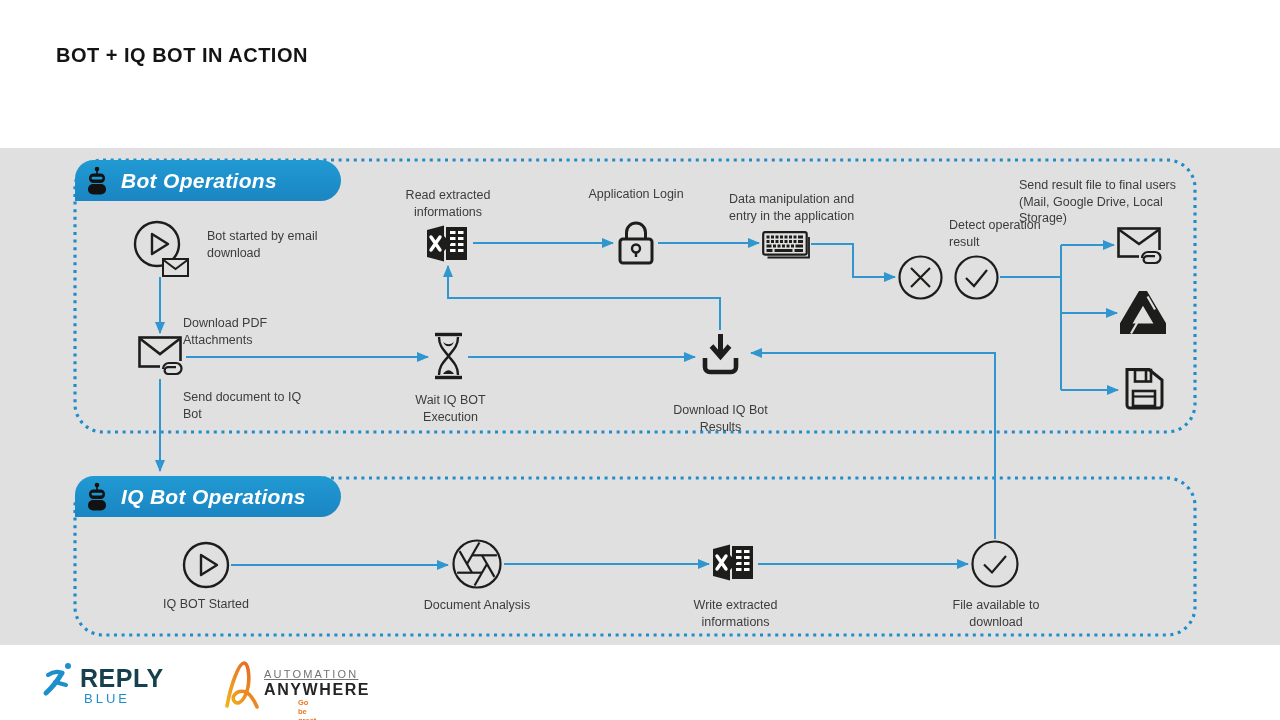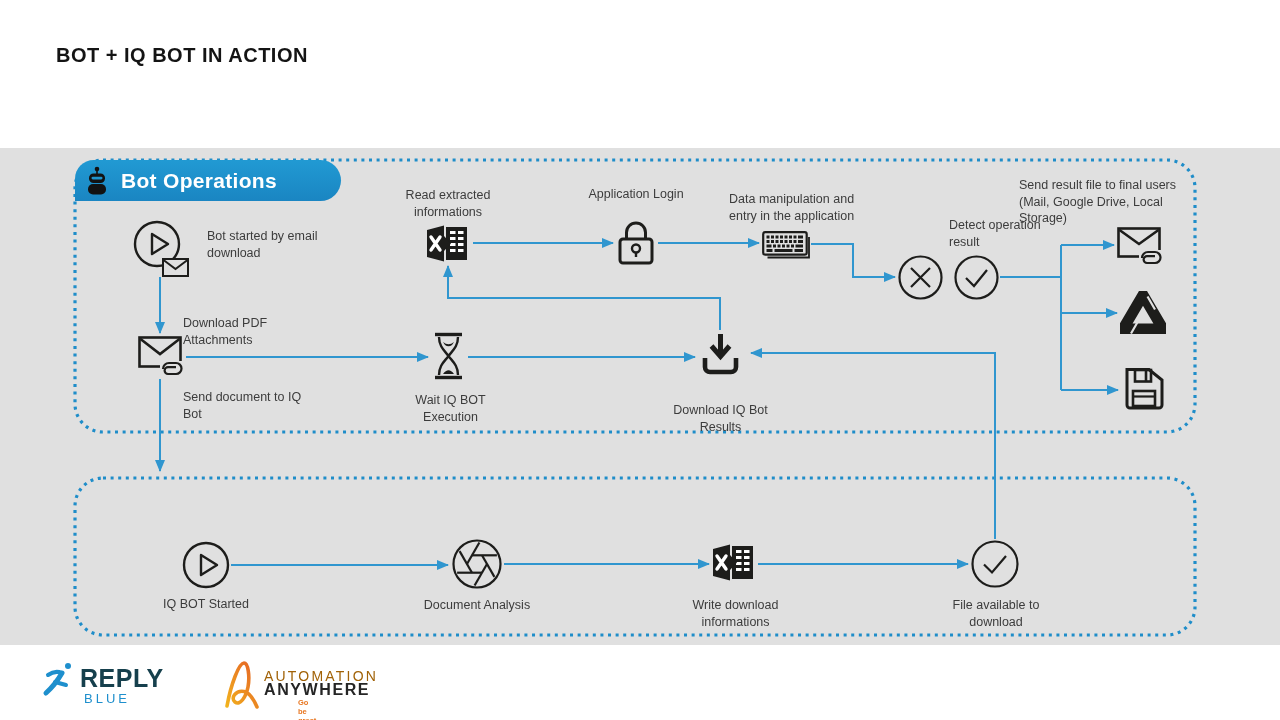--- a/index.html
+++ b/index.html
@@ -3,30 +3,30 @@
 <meta charset="utf-8">
 <style>
   html,body{margin:0;padding:0;background:#fff;}
   .slide{position:relative;width:1280px;height:720px;background:#ffffff;overflow:hidden;
          font-family:"Liberation Sans",sans-serif;}
   .title{position:absolute;left:56px;top:44px;font-size:20px;font-weight:700;color:#141414;letter-spacing:.5px;}
   .canvas{position:absolute;left:0;top:148px;width:1280px;height:497px;background:#e0e0e0;}
   .overlay{position:absolute;left:0;top:0;width:1280px;height:720px;}
   .badge{position:absolute;left:75px;width:266px;height:41px;background:linear-gradient(180deg,#219ad3,#1a85c2);
          border-radius:20px 22px 22px 0;display:flex;align-items:center;color:#fff;}
-  .badge .btxt{font-size:21px;font-weight:700;letter-spacing:.3px;margin-left:12px;}
+  .badge .btxt{font-size:21px;font-weight:700;letter-spacing:.3px;margin-left:12px;font-style:italic;}
   .badge .bicon{margin-left:10px;display:flex;}
   .node{position:absolute;line-height:0;}
   .label{position:absolute;font-size:12.5px;line-height:1.32;color:#3c3c3c;}
   .label.center{text-align:center;}
   .footer-reply{position:absolute;left:38px;top:660px;}
   .reply-name{position:absolute;left:42px;top:4px;font-size:25px;font-weight:700;color:#16404d;letter-spacing:.5px;}
   .reply-sub{position:absolute;left:46px;top:31px;font-size:13px;color:#1e8fcd;letter-spacing:3px;}
   .footer-aa{position:absolute;left:220px;top:656px;}
-  .aa-line1{position:absolute;left:44px;top:12px;font-size:14px;color:#a16207;letter-spacing:2.2px;}
+  .aa-line1{position:absolute;left:44px;top:12px;font-size:11px;color:#737373;letter-spacing:2.2px;text-decoration:underline;}
   .aa-line2{position:absolute;left:44px;top:25px;font-size:16px;font-weight:700;color:#252525;letter-spacing:1.6px;}
   .aa-tag{position:absolute;left:78px;top:42px;font-size:7.5px;font-weight:700;color:#e87722;}
 </style>
 </head>
 <body>
 
 <div class="slide">
 
   <div class="title">BOT + IQ BOT IN ACTION</div>
 
@@ -71,20 +71,32 @@
     <span class="bicon">
       <svg width="24" height="29" viewBox="0 0 24 29">
           <circle cx="12" cy="3" r="2.3" fill="#121212"></circle>
       <rect x="11.2" y="4.5" width="1.6" height="3.5" fill="#121212"></rect>
       <rect x="4" y="7.5" width="16" height="9.5" rx="4.5" fill="#121212"></rect>
       <rect x="6.5" y="10.8" width="11" height="2.6" rx="1.3" fill="#1f94cd"></rect>
       <rect x="3" y="18" width="18" height="10.5" rx="5" fill="#121212"></rect>
         </svg>
     </span>
     <span class="btxt">Bot Operations</span>
+  </div>
+  <div class="badge" style="top:476px;">
+    <span class="bicon">
+      <svg width="24" height="29" viewBox="0 0 24 29">
+          <circle cx="12" cy="3" r="2.3" fill="#121212"></circle>
+      <rect x="11.2" y="4.5" width="1.6" height="3.5" fill="#121212"></rect>
+      <rect x="4" y="7.5" width="16" height="9.5" rx="4.5" fill="#121212"></rect>
+      <rect x="6.5" y="10.8" width="11" height="2.6" rx="1.3" fill="#1f94cd"></rect>
+      <rect x="3" y="18" width="18" height="10.5" rx="5" fill="#121212"></rect>
+        </svg>
+    </span>
+    <span class="btxt">IQ Bot Operations</span>
   </div>
 
   <div class="node" style="left:133px;top:220px;">
     <svg width="48" height="48" viewBox="0 0 48 48" fill="none" stroke="#1d1d1b" stroke-width="2.4">
       <circle cx="24" cy="24" r="22"></circle>
         <path d="M19,14 L35,24 L19,34 Z" stroke-linejoin="round"></path>
       </svg>
   </div>
   <div class="node" style="left:162px;top:258px;">
     <svg width="27" height="19" viewBox="0 0 27 19">
@@ -258,21 +270,21 @@
   <div class="label" style="left:183px;top:389px;width:130px;">Send document to IQ Bot</div>
   <div class="label center" style="left:398px;top:392px;width:105px;">Wait IQ BOT Execution</div>
   <div class="label center" style="left:391px;top:187px;width:114px;">Read extracted informations</div>
   <div class="label center" style="left:570px;top:186px;width:132px;">Application Login</div>
   <div class="label" style="left:729px;top:191px;width:150px;">Data manipulation and entry in the application</div>
   <div class="label" style="left:901px;top:217px;width:115px;margin-left:48px;">Detect operation result</div>
   <div class="label" style="left:1019px;top:177px;width:176px;">Send result file to final users (Mail, Google Drive, Local Storage)</div>
   <div class="label center" style="left:663px;top:402px;width:115px;">Download IQ Bot Results</div>
   <div class="label center" style="left:141px;top:596px;width:130px;">IQ BOT Started</div>
   <div class="label center" style="left:402px;top:597px;width:150px;">Document Analysis</div>
-  <div class="label center" style="left:678px;top:597px;width:115px;">Write download informations</div>
+  <div class="label center" style="left:678px;top:597px;width:115px;">Write extracted informations</div>
   <div class="label center" style="left:938px;top:597px;width:116px;">File available to download</div>
 
   <div class="footer-reply">
     <svg width="40" height="40" viewBox="0 0 40 40">
       <circle cx="30" cy="6" r="3" fill="#1e8fcd"></circle>
       <path d="M8,33 Q17,25 24,13" fill="none" stroke="#1e8fcd" stroke-width="5" stroke-linecap="round"></path>
       <path d="M24,13 Q17,10 10,15" fill="none" stroke="#1e8fcd" stroke-width="4" stroke-linecap="round"></path>
       <path d="M17,22 L28,25" fill="none" stroke="#1e8fcd" stroke-width="4" stroke-linecap="round"></path>
       </svg>
     <span class="reply-name">REPLY</span>

